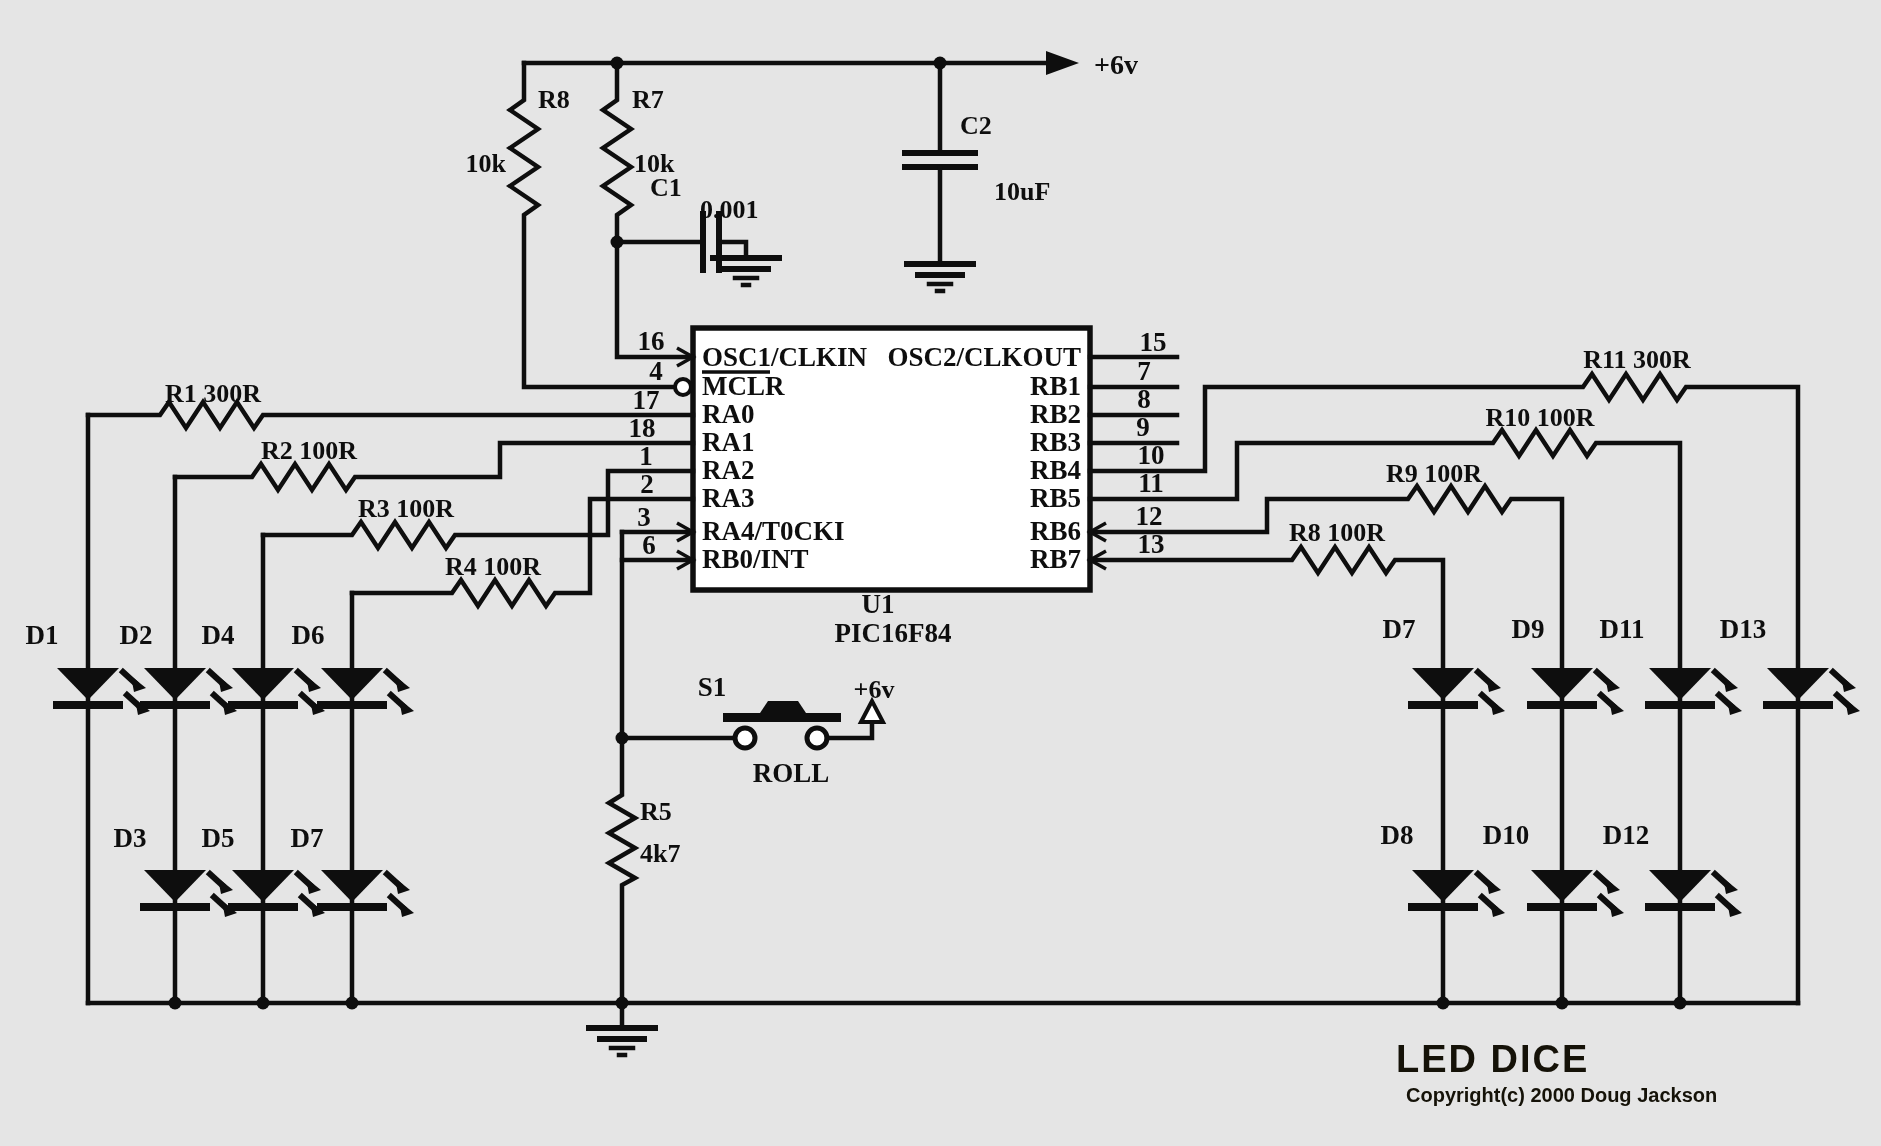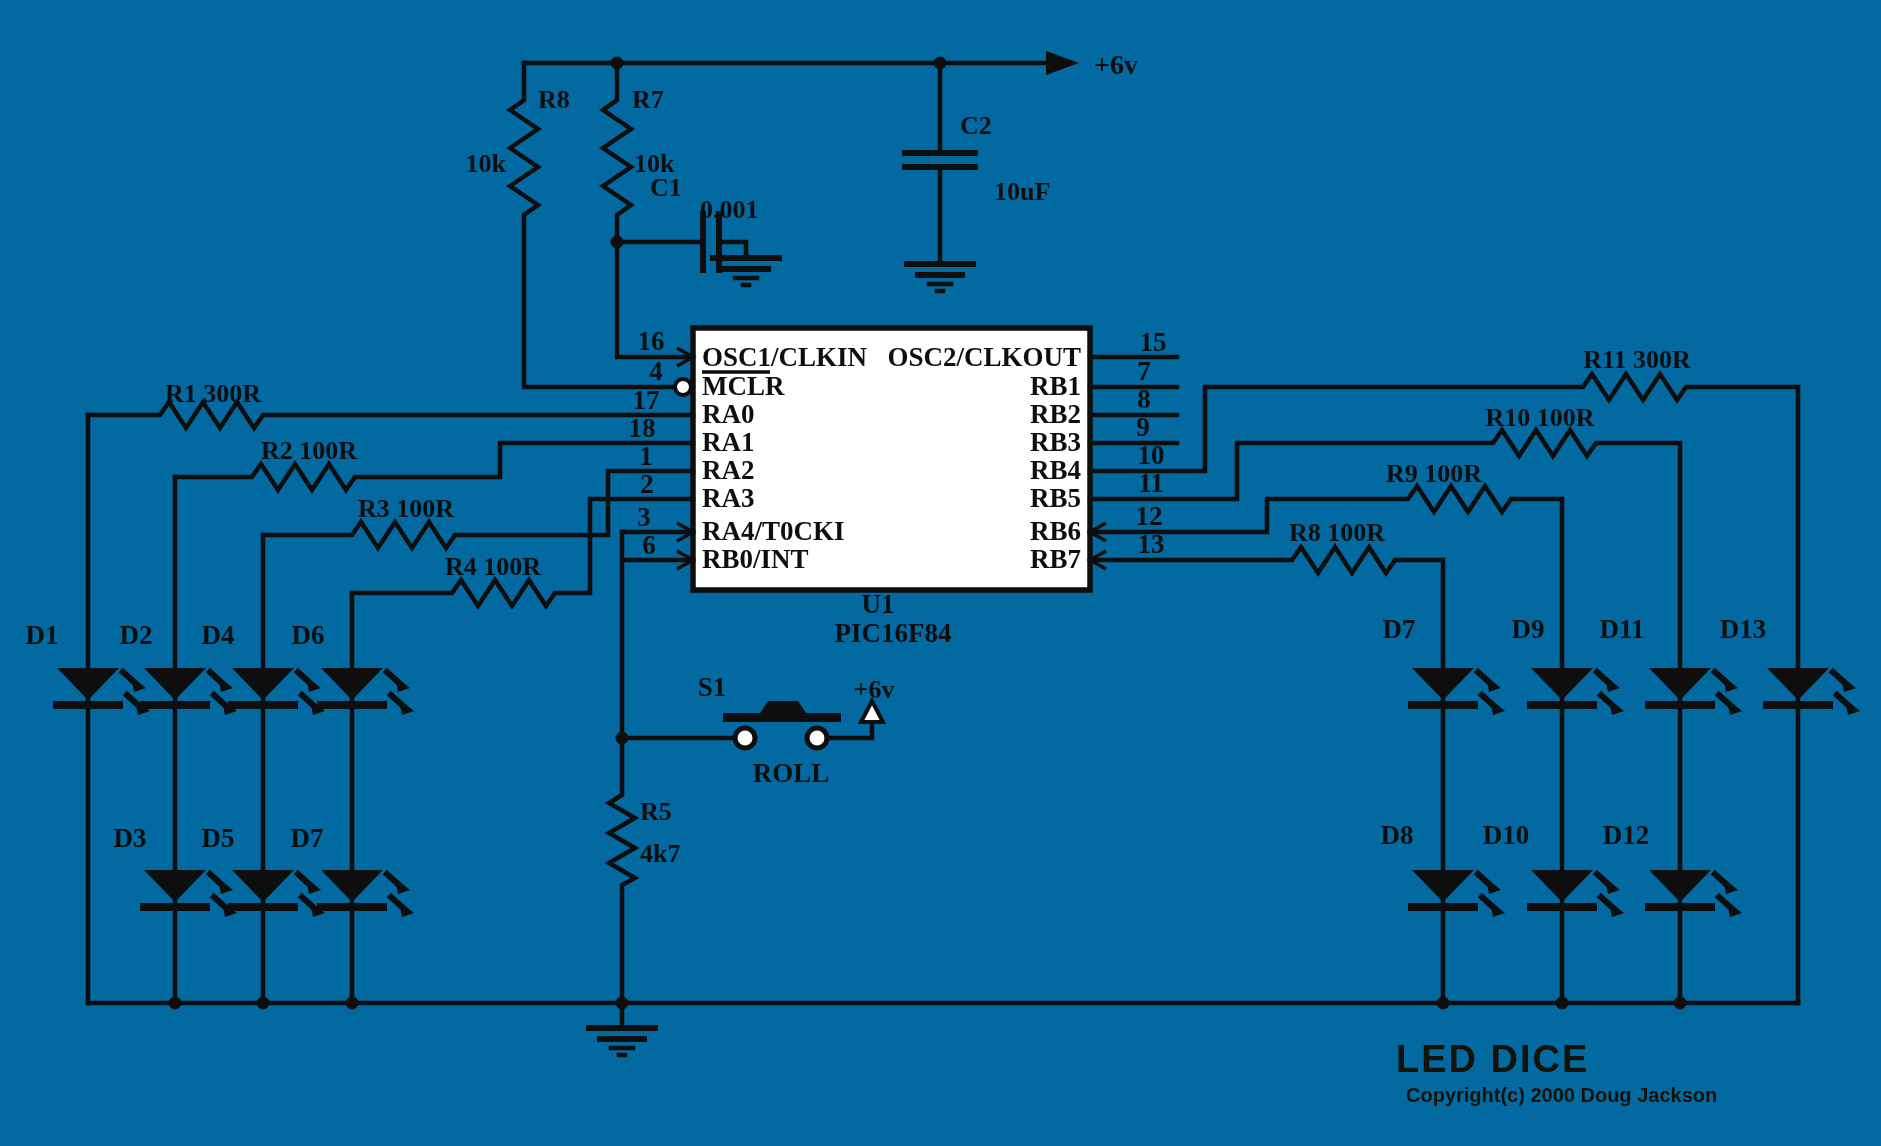--- a/index.html
+++ b/index.html
@@ -1,16 +1,16 @@
 <!DOCTYPE html>
 <html><head>
 <meta charset="utf-8">
 <style>
   html,body{margin:0;padding:0;background:#ffffff;}
-  .stage{width:1881px;height:1146px;position:relative;background:#0369a1;overflow:hidden;}
+  .stage{width:1881px;height:1146px;position:relative;background:#e5e5e5;overflow:hidden;}
   svg{display:block;}
   .w{stroke:#0e0e0e;stroke-width:4.5;fill:none;stroke-linecap:square;stroke-linejoin:miter;}
   .thick{stroke-width:6;}
   .fillb{fill:#0e0e0e;stroke:none;}
   .open{fill:#ffffff;stroke:#0e0e0e;}
   .t{font-family:"Liberation Serif","DejaVu Serif",serif;font-weight:700;fill:#0e0e0e;}
   .t26{font-size:26px;}
   .t27{font-size:27px;}
   .t28{font-size:28px;}
   .sans{font-family:"Liberation Sans","DejaVu Sans",sans-serif;font-weight:700;fill:#151208;}

